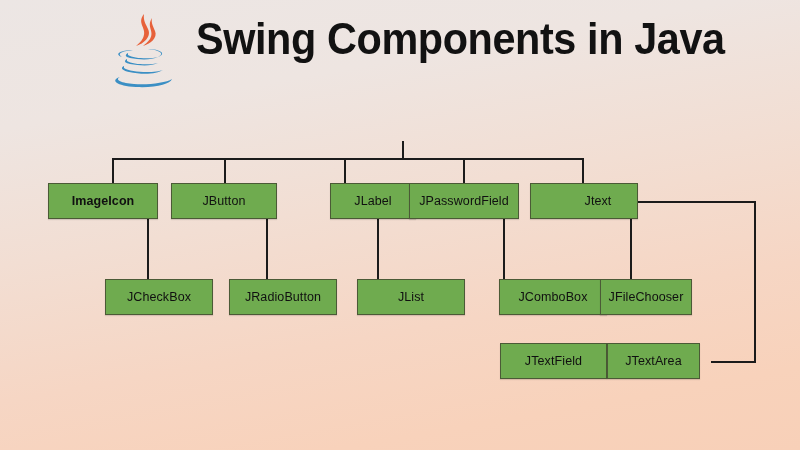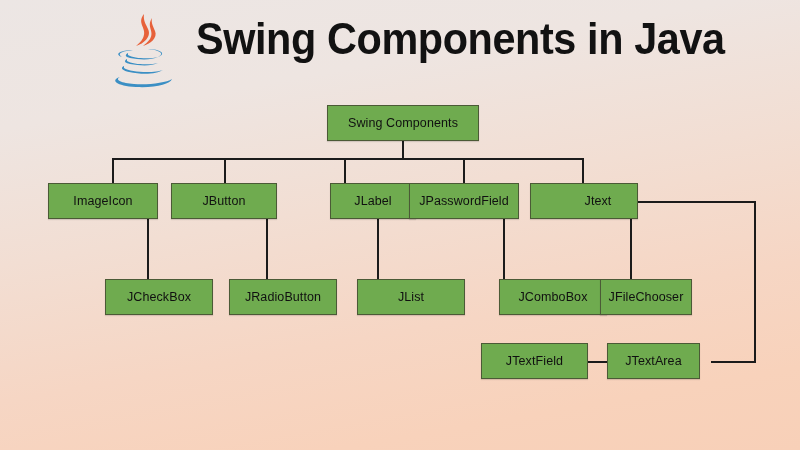--- a/index.html
+++ b/index.html
@@ -125,25 +125,22 @@
     <div class="conn v" style="left:377px; top:218px; height:62px;"></div>
     <div class="conn v" style="left:503px; top:218px; height:62px;"></div>
     <div class="conn v" style="left:630px; top:218px; height:62px;"></div>
 
     <div class="conn h" style="left:638px; top:201px; width:118px;"></div>
     <div class="conn v" style="left:754px; top:201px; height:162px;"></div>
     <div class="conn h" style="left:711px; top:361px; width:45px;"></div>
 
     <div class="conn h" style="left:587px; top:361px; width:21px;"></div>
 
-    <div class="node" style="left:327px; top:105px; width:152px; height:36px;">
-      <span>Swing Components</span>
-    </div>
 
-    <div class="node" style="left:48px; top:183px; width:110px; height:36px;">
+    <div class="node" style="left:48px; top:183px; width:110px; height:36px;font-weight:bold;">
       <span>ImageIcon</span>
     </div>
     <div class="node" style="left:171px; top:183px; width:106px; height:36px;">
       <span>JButton</span>
     </div>
     <div class="node" style="left:290px; top:183px; width:86px; height:36px;margin-left:40px;">
       <span>JLabel</span>
     </div>
     <div class="node" style="left:409px; top:183px; width:110px; height:36px;">
       <span>JPasswordField</span>
@@ -161,21 +158,21 @@
     <div class="node" style="left:357px; top:279px; width:108px; height:36px;">
       <span>JList</span>
     </div>
     <div class="node" style="left:479px; top:279px; width:108px; height:36px;margin-left:20px;">
       <span>JComboBox</span>
     </div>
     <div class="node" style="left:600px; top:279px; width:92px; height:36px;">
       <span>JFileChooser</span>
     </div>
 
-    <div class="node" style="left:481px; top:343px; width:107px; height:36px;text-align:center;">
+    <div class="node" style="left:500px; top:343px; width:107px; height:36px;text-align:center;">
       <span>JTextField</span>
     </div>
     <div class="node" style="left:607px; top:343px; width:93px; height:36px;">
       <span>JTextArea</span>
     </div>
 
   </div>
 </div>
 
 </body></html>

